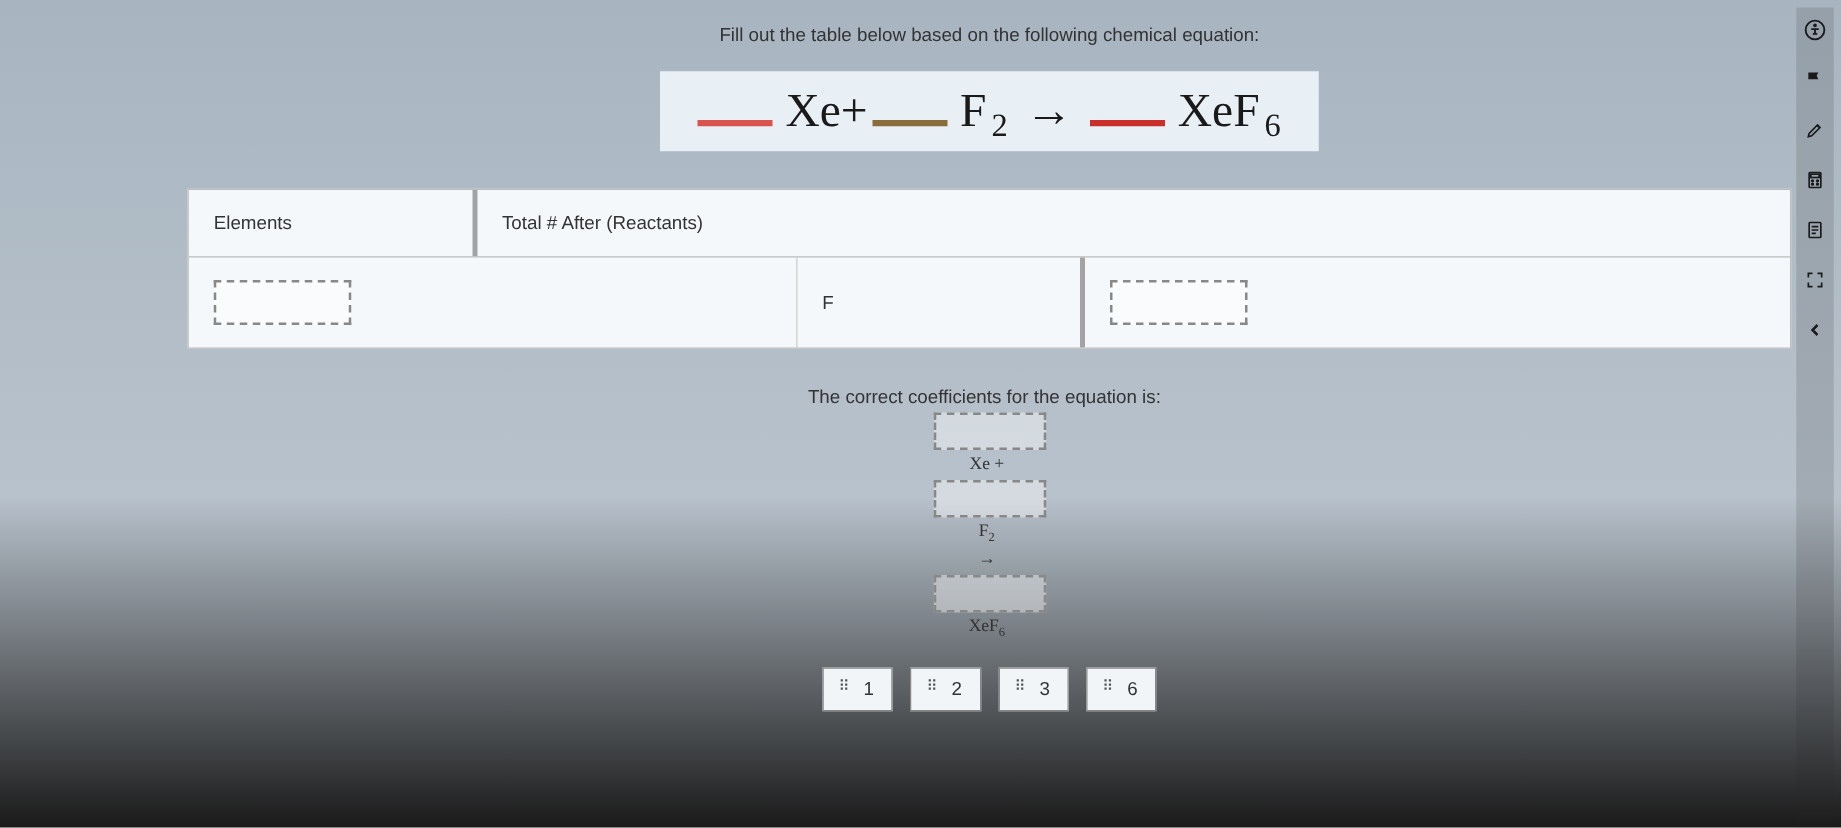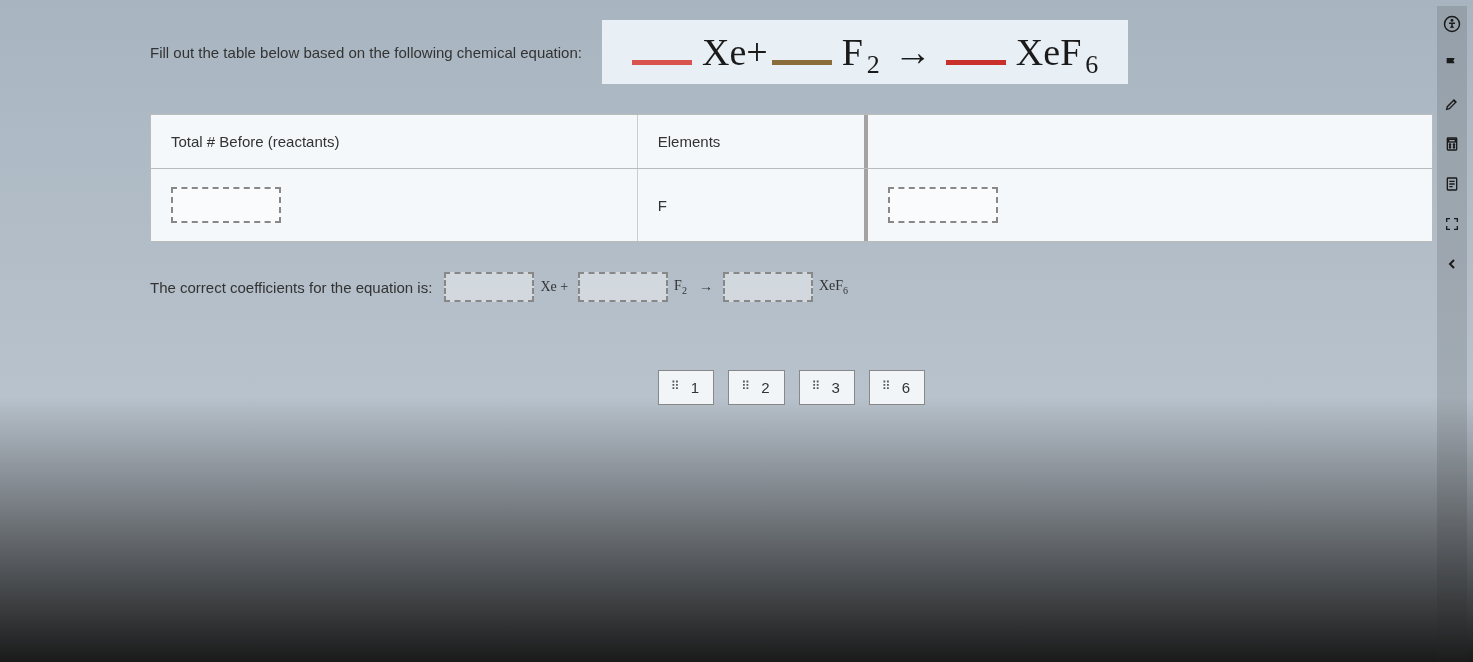--- a/index.html
+++ b/index.html
@@ -13,20 +13,21 @@
     }
     .main-content {
       padding: 20px 40px 20px 150px;
       position: relative;
     }
     .prompt-row {
       display: flex;
       align-items: center;
       gap: 20px;
       margin-bottom: 30px;
+      flex-direction: column;
     }
     .prompt-text {
       font-size: 15px;
       color: #333;
     }
     .equation-display {
       background: #e8eff5;
       padding: 10px 30px;
       font-size: 38px;
       font-family: Georgia, serif;
@@ -73,21 +74,22 @@
       background: rgba(255,255,255,0.4);
       display: inline-block;
       vertical-align: middle;
     }
     .coeff-row {
       display: flex;
       align-items: center;
       gap: 4px;
       font-size: 15px;
       color: #333;
-      margin-bottom: 68px;
+      margin-bottom: 22px;
+      flex-direction: column;
     }
     .coeff-label { margin-right: 8px; }
     .formula-text { font-size: 14px; margin: 0 6px 0 2px; font-family: Liberation Serif, serif; }
     .formula-sub { font-size: 10px; vertical-align: sub; }
     .tiles-row {
       display: flex;
       justify-content: center;
       gap: 14px;
     }
     .tile {
@@ -153,22 +155,22 @@
         <span class="sub">2</span>
       <span class="arrow">→</span>
       <span class="blank3"></span>
       <span>XeF</span>
         <span class="sub">6</span>
     </div>
   </div>
 
   <div class="table-container">
     <div class="table-row">
-      <div class="table-cell col-before">Total # Before (reactants)</div>
       <div class="table-cell col-elements">Elements</div>
+      <div class="table-cell col-after">Total # After (Reactants)</div>
     </div>
     <div class="table-row">
       <div class="table-cell col-before">
           <div class="drop-zone"></div>
         </div>
       <div class="table-cell col-elements">F</div>
       <div class="table-cell col-after">
           <div class="drop-zone"></div>
         </div>
     </div>

